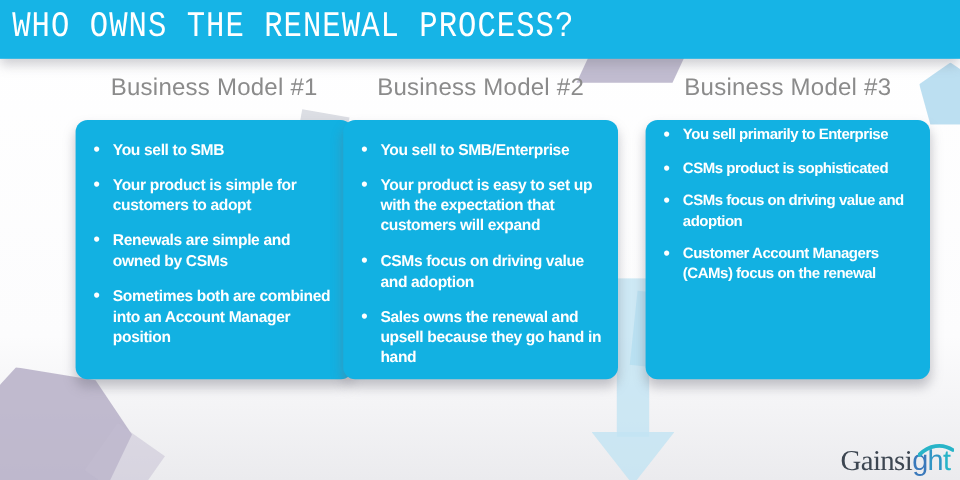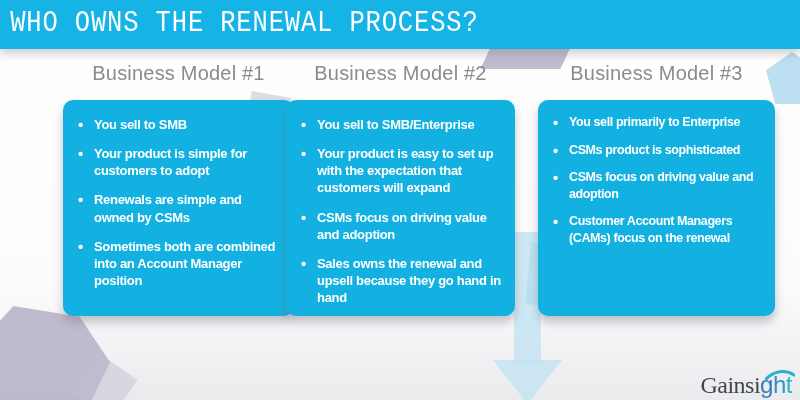--- a/index.html
+++ b/index.html
@@ -47,21 +47,21 @@
     height:216px;border-radius:10px;background:#12b1e2;box-sizing:border-box;
     box-shadow:0 6px 10px rgba(110,110,122,.4);
     padding:16px 10px 0 14px;
   }
   .card ul{list-style:none;margin:0;padding:0;}
   .card li{
     position:relative;padding-left:17px;margin-bottom:12px;
     color:#ffffff;font-size:13px;font-weight:700;letter-spacing:-.3px;line-height:1.32;
   }
   .card li::before{content:"\2022";position:absolute;left:1px;top:-1px;font-size:15px;}
-  .col-3 .card{padding-top:14px;}
+  .col-3 .card{padding-top:4px;}
   .col-3 .card li{font-size:12.5px;letter-spacing:-.4px;margin-bottom:11px;}
   
   .logo{
     position:absolute;right:8px;bottom:3px;z-index:3;
     font-size:24px;font-weight:400;letter-spacing:-.5px;line-height:1;white-space:nowrap;
   }
   .logo .l-dark{color:#3d4651;font-family:Liberation Serif, serif;}
   .logo .l-g{color:#3a79bb;}
   .logo .l-h{color:#3095c5;}
   .logo .l-t{color:#28b4c8;}

